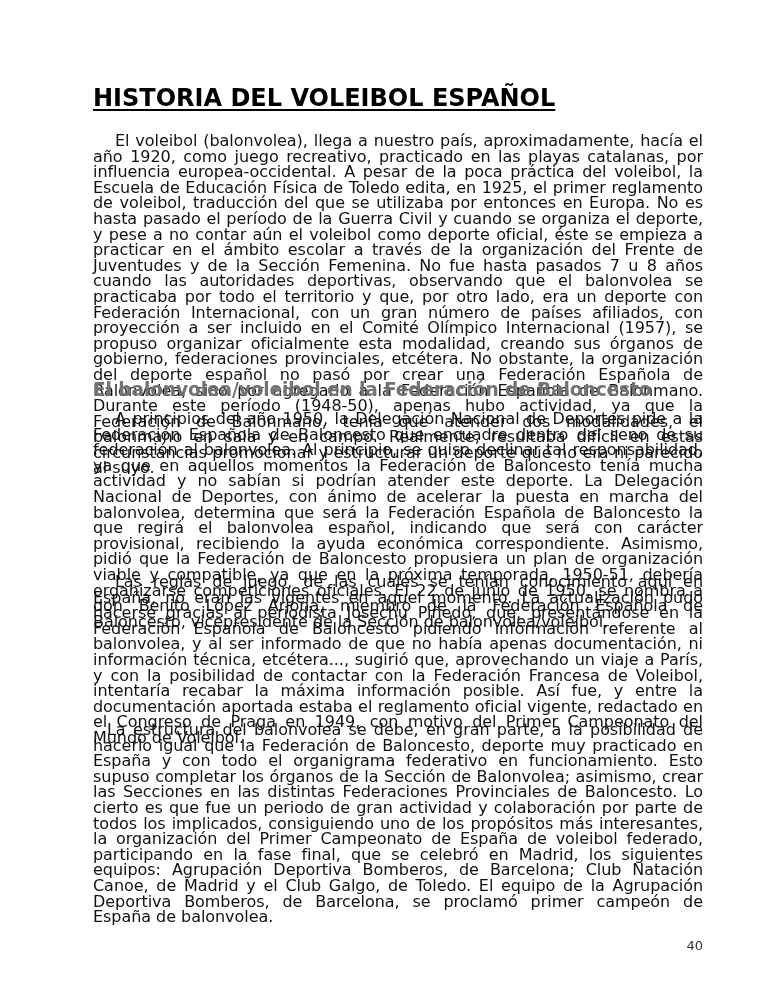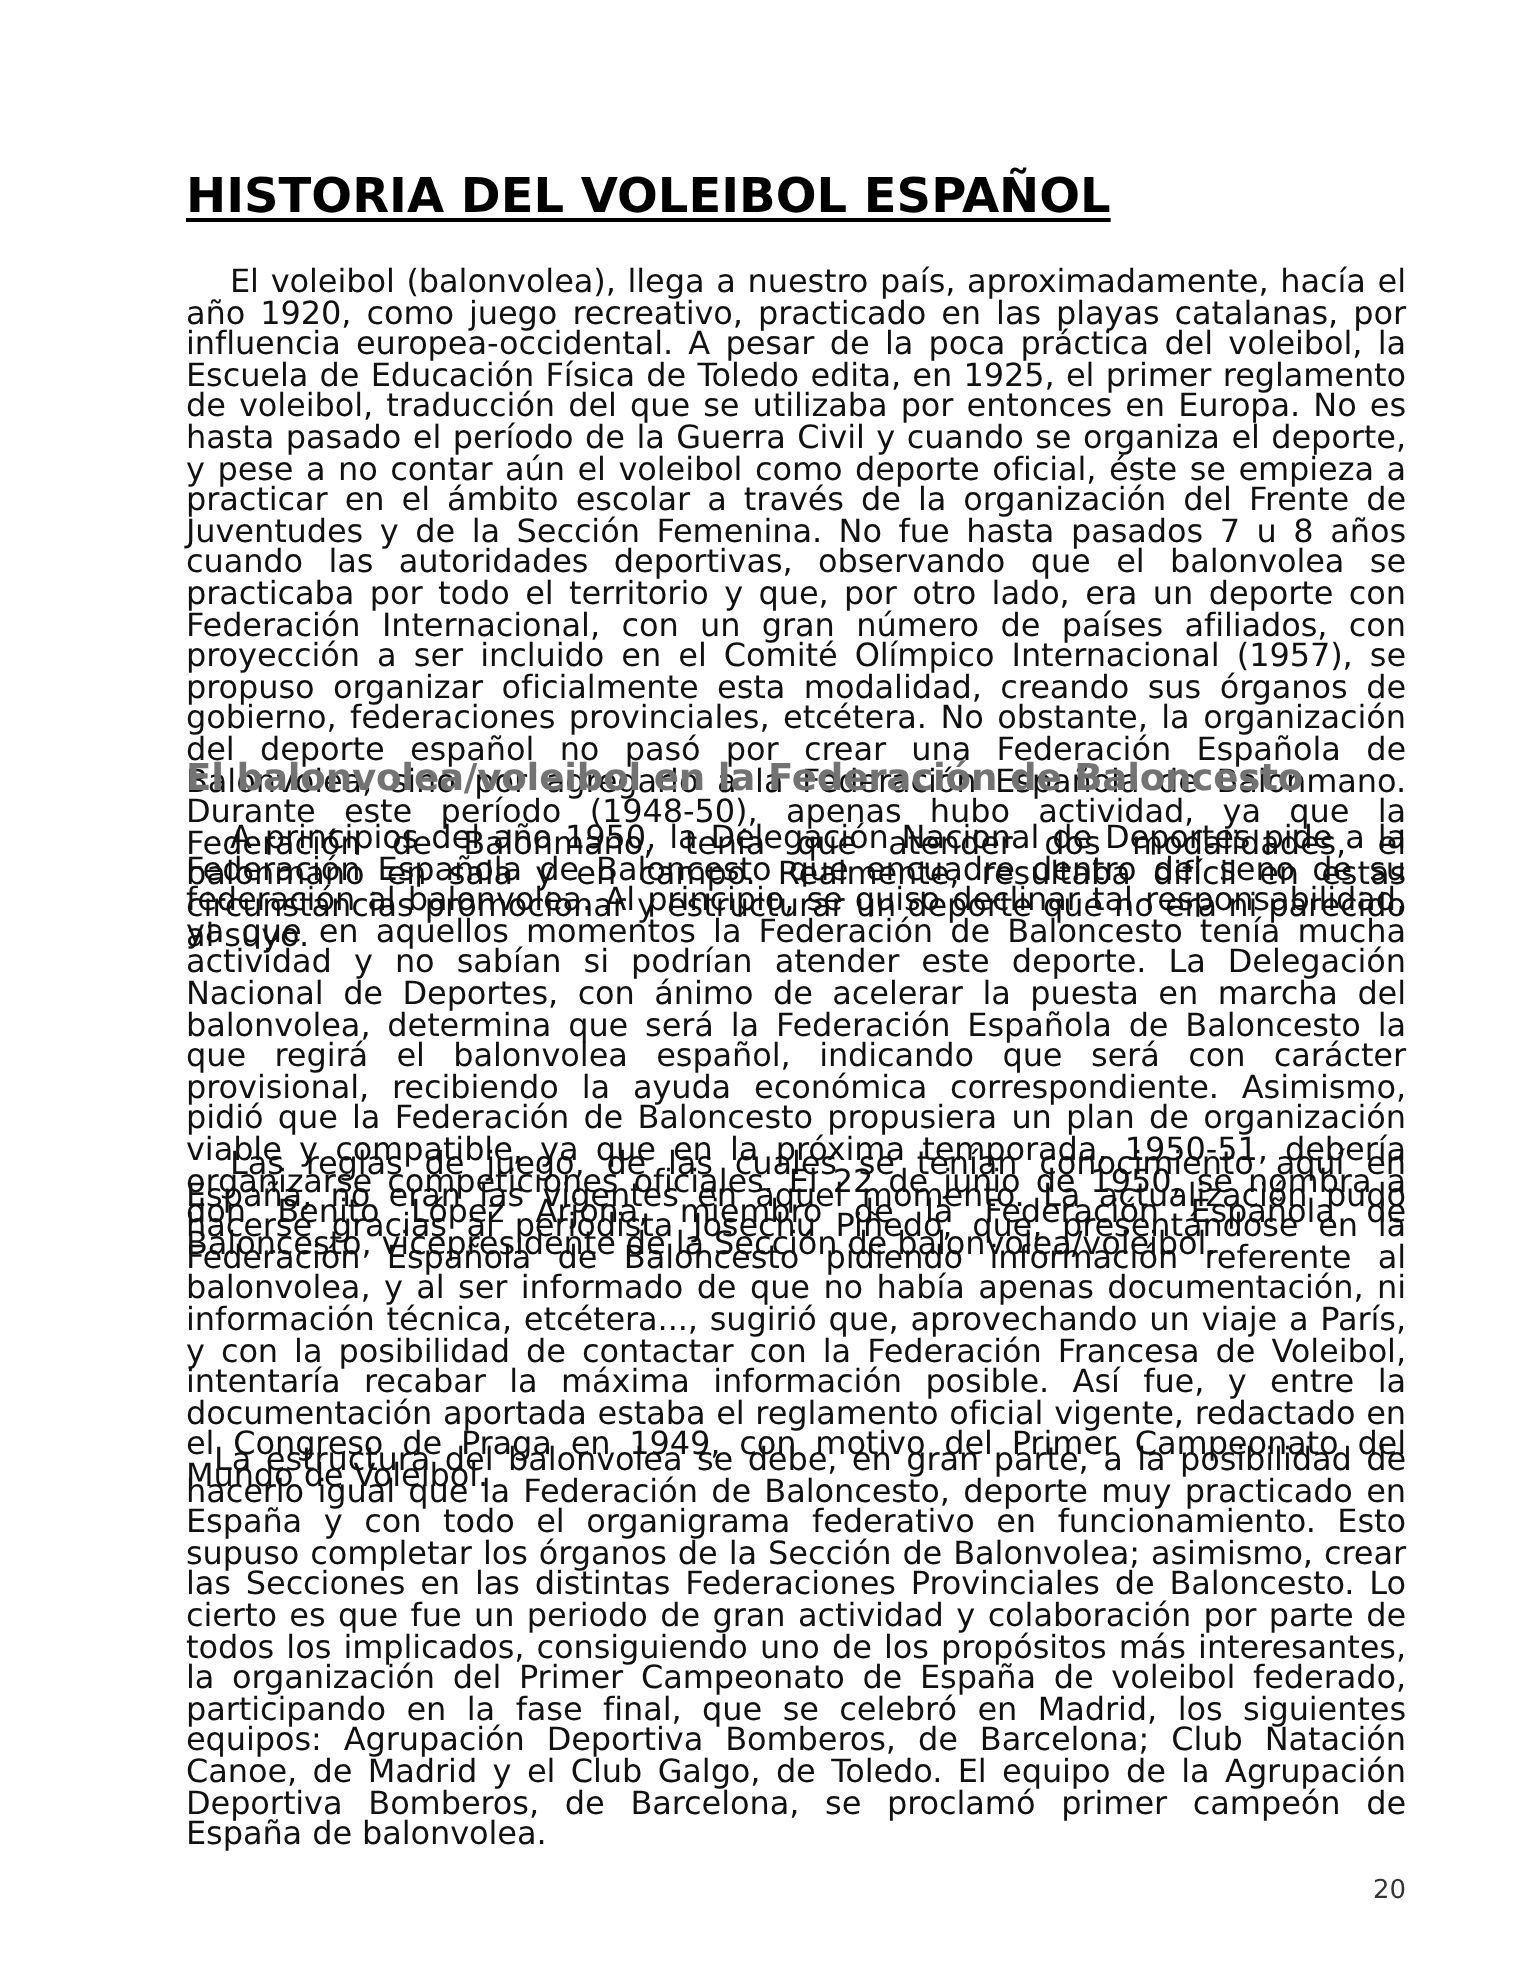--- a/index.html
+++ b/index.html
@@ -54,13 +54,13 @@
     <p class="body">Las reglas de juego, de las cuales se tenían conocimiento aquí en España, no eran las vigentes en aquel momento. La actualización pudo hacerse gracias al periodista Josechu Piñedo, que, presentándose en la Federación Española de Baloncesto pidiendo información referente al balonvolea, y al ser informado de que no había apenas documentación, ni información técnica, etcétera..., sugirió que, aprovechando un viaje a París, y con la posibilidad de contactar con la Federación Francesa de Voleibol, intentaría recabar la máxima información posible. Así fue, y entre la documentación aportada estaba el reglamento oficial vigente, redactado en el Congreso de Praga en 1949, con motivo del Primer Campeonato del Mundo de Voleibol.</p>
   </div>
 
   <div class="block" style="top:713px;">
     <div style="height:9px"></div>
     <p class="body" style="text-indent:14px;">La estructura del balonvolea se debe, en gran parte, a la posibilidad de hacerlo igual que la Federación de Baloncesto, deporte muy practicado en España y con todo el organigrama federativo en funcionamiento. Esto supuso completar los órganos de la Sección de Balonvolea; asimismo, crear las Secciones en las distintas Federaciones Provinciales de Baloncesto. Lo cierto es que fue un periodo de gran actividad y colaboración por parte de todos los implicados, consiguiendo uno de los propósitos más interesantes, la organización del Primer Campeonato de España de voleibol federado, participando en la fase final, que se celebró en Madrid, los siguientes equipos: Agrupación Deportiva Bomberos, de Barcelona; Club Natación Canoe, de Madrid y el Club Galgo, de Toledo. El equipo de la Agrupación Deportiva Bomberos, de Barcelona, se proclamó primer campeón de España de balonvolea.</p>
   </div>
 
 </div>
 
-<div class="pagenum">20</div>
+<div class="pagenum">40</div>
 
 </body></html>

